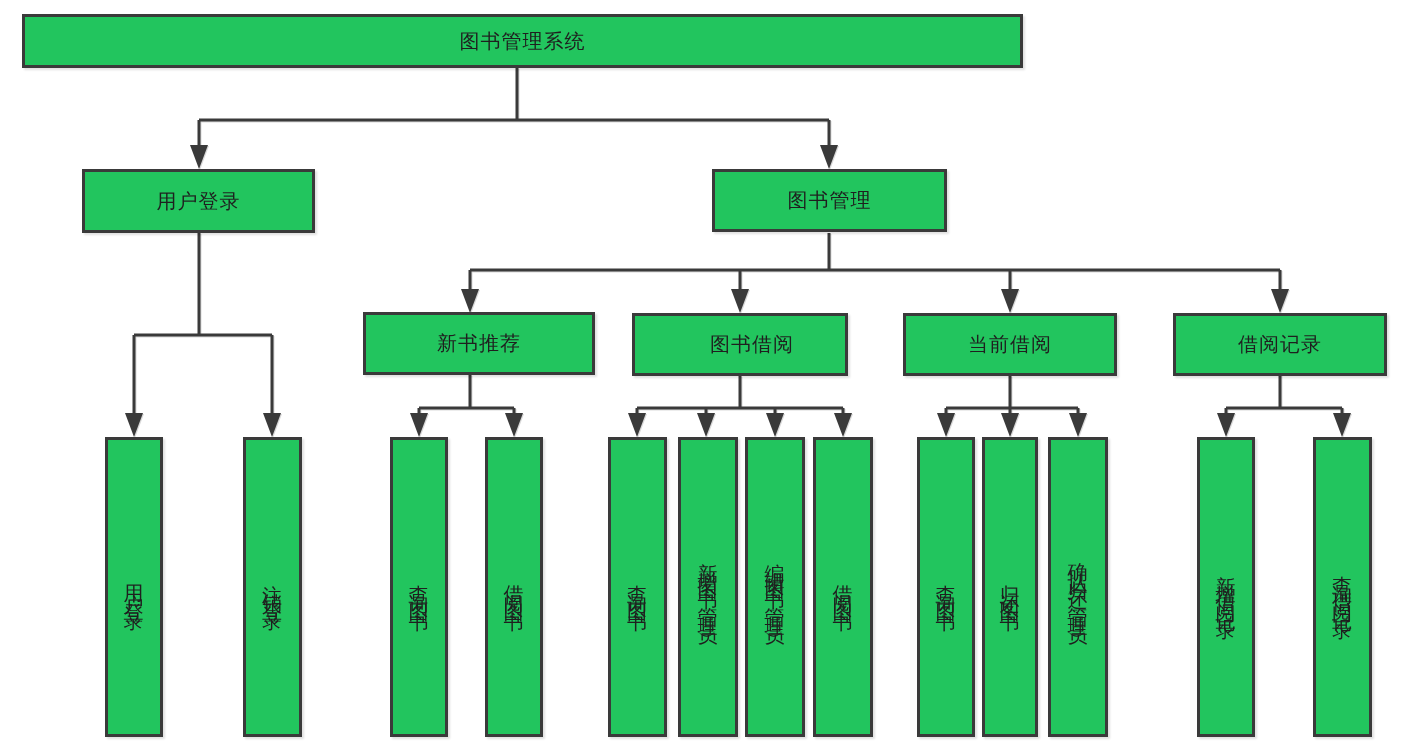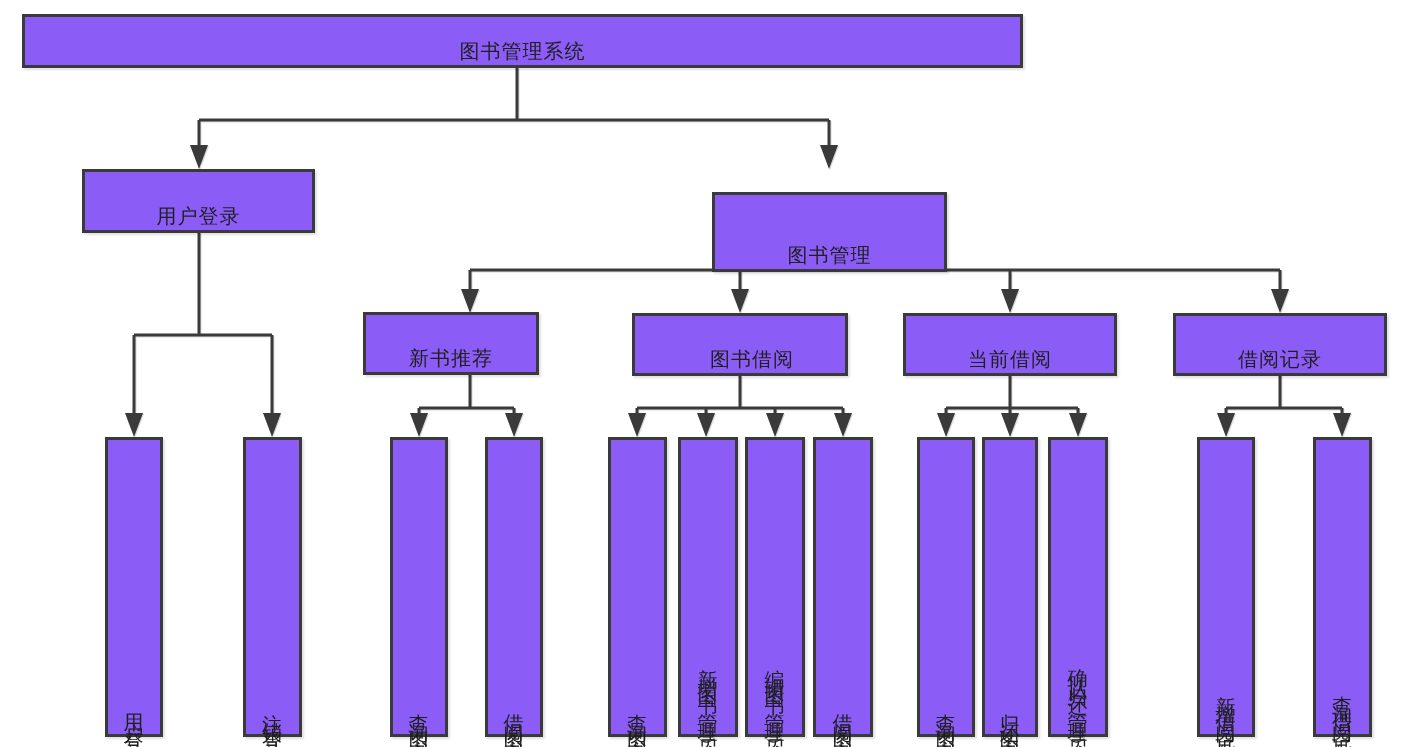--- a/index.html
+++ b/index.html
@@ -15,22 +15,22 @@
     background:var(--bg);
     font-family:"Liberation Sans","DejaVu Sans",sans-serif;
     overflow:hidden;
   }
   .connectors{position:absolute;left:0;top:0;width:1405px;height:747px;filter:drop-shadow(1.5px 1.5px 0.5px rgba(0,0,0,0.15));}
   .connectors path{stroke:var(--line);stroke-width:3;fill:none;}
   .connectors polygon{fill:var(--line);stroke:none;}
   .box{
     position:absolute;box-sizing:border-box;
     border:3px solid var(--line);
-    background:#8b5cf6;
-    display:flex;align-items:flex-end;justify-content:center;
+    background:#22c55e;
+    display:flex;align-items:center;justify-content:center;
     color:var(--text);
     box-shadow:2px 2px 2px rgba(0,0,0,0.12);
   }
   .hlabel{font-size:20px;letter-spacing:1px;white-space:nowrap;}
   .leaf .vlabel{
     writing-mode:vertical-rl;text-orientation:mixed;
     font-size:20px;letter-spacing:9px;line-height:1;
     white-space:nowrap;color:var(--text);
   }
   .watermark{
@@ -75,25 +75,25 @@
     <polygon points="1333,413 1351,413 1342,437"></polygon>
   </svg>
 
   <div class="box" style="left:22px;top:14px;width:1001px;height:54px;">
     <span class="hlabel">图书管理系统</span>
   </div>
 
   <div class="box" style="left:82px;top:169px;width:233px;height:64px;">
     <span class="hlabel">用户登录</span>
   </div>
-  <div class="box" style="left:712px;top:169px;width:235px;height:80px;margin-top:23px;">
+  <div class="box" style="left:712px;top:169px;width:235px;height:63px;">
     <span class="hlabel">图书管理</span>
   </div>
 
-  <div class="box" style="left:363px;top:312px;width:176px;height:63px;">
+  <div class="box" style="left:363px;top:312px;width:232px;height:63px;">
     <span class="hlabel">新书推荐</span>
   </div>
   <div class="box" style="left:632px;top:313px;width:216px;height:63px;padding-left:24px;">
     <span class="hlabel">图书借阅</span>
   </div>
   <div class="box" style="left:903px;top:313px;width:214px;height:63px;">
     <span class="hlabel">当前借阅</span>
   </div>
   <div class="box" style="left:1173px;top:313px;width:214px;height:63px;">
     <span class="hlabel">借阅记录</span>

